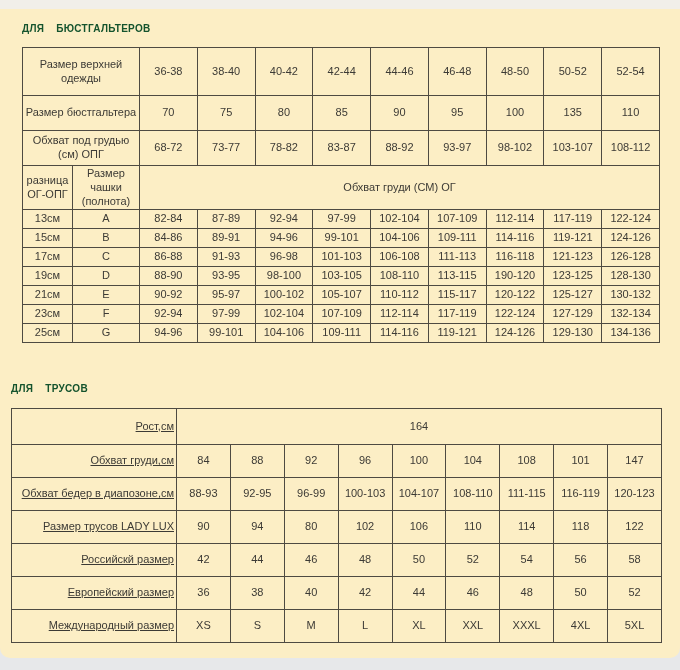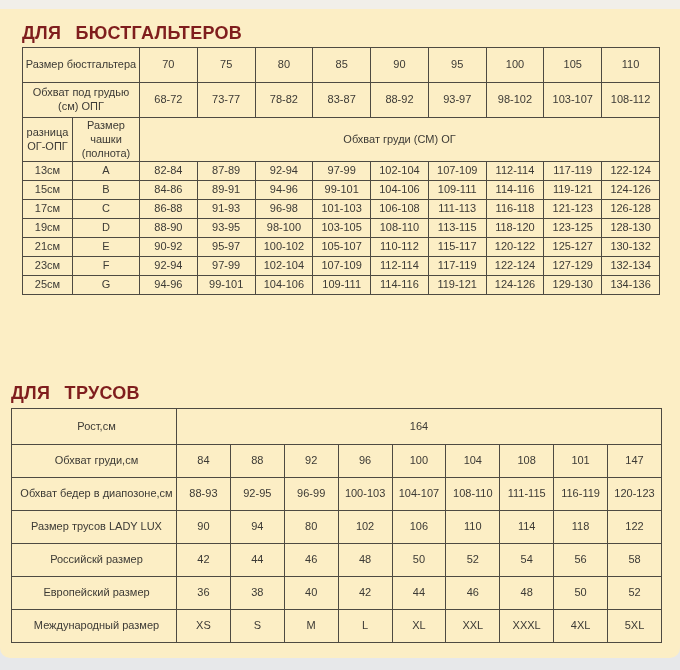--- a/index.html
+++ b/index.html
@@ -12,42 +12,42 @@
     color:#3c3a35;
   }
   .strip-top { position:absolute; top:0; left:0; width:680px; height:9px; background:#f1efe9; z-index:0; }
   .strip-bottom { position:absolute; top:655px; left:0; width:680px; height:15px; background:#e7e8ea; z-index:0; }
   .card {
     position:absolute; top:9px; left:0; width:680px; height:649px;
     background:#fceec5; border-radius:0 0 10px 10px; z-index:1;
   }
   .title {
     position:absolute;
-    font-size:18px; font-weight:bold; color:#7f1d1d;
+    font-size:10px; font-weight:bold; color:#14532d;
     word-spacing:9px; letter-spacing:0.3px;
     white-space:nowrap;
   }
   .title-bras { left:22px; top:14px; }
   .title-panties { left:11px; top:374px; }
 
   table {
     position:absolute;
     border-collapse:collapse; table-layout:fixed;
     border:1.5px solid #4e4a42;
   }
   .t1 { left:22px; top:38px; width:638px; }
   .t2 { left:11px; top:399px; width:651px; }
   td {
     border:1px solid #4e4a42;
     text-align:center; vertical-align:middle;
     font-size:11px; line-height:1.25; color:#3c3a35;
     padding:1px 2px;
     overflow:hidden;
   }
-  .t2 td.lbl { text-align:center; padding-left:7px; }
+  .t2 td.lbl { text-align:right; padding-left:7px;text-decoration:underline; }
   .r-h48 { height:48px; }
   .r-h35 { height:35px; }
   .r-h43 { height:43px; }
   .r-h19 { height:19px; }
   .r-h36 { height:36px; }
   .r-h33 { height:33px; }
 </style>
 </head>
 <body>
 
@@ -64,30 +64,42 @@
         <col>
         <col>
         <col>
         <col>
         <col>
         <col>
         <col>
         <col>
     </colgroup>
     <tbody>
+        <tr class="r-h48">
+          <td colspan="2">Размер верхней одежды</td>
+          <td>36-38</td>
+          <td>38-40</td>
+          <td>40-42</td>
+          <td>42-44</td>
+          <td>44-46</td>
+          <td>46-48</td>
+          <td>48-50</td>
+          <td>50-52</td>
+          <td>52-54</td>
+        </tr>
         <tr class="r-h35">
           <td colspan="2">Размер бюстгальтера</td>
           <td>70</td>
           <td>75</td>
           <td>80</td>
           <td>85</td>
           <td>90</td>
           <td>95</td>
           <td>100</td>
-          <td>105</td>
+          <td>135</td>
           <td>110</td>
         </tr>
         <tr class="r-h35">
           <td colspan="2">Обхват под грудью (см) ОПГ</td>
           <td>68-72</td>
           <td>73-77</td>
           <td>78-82</td>
           <td>83-87</td>
           <td>88-92</td>
           <td>93-97</td>
@@ -141,21 +153,21 @@
         </tr>
         <tr class="r-h19">
           <td>19см</td>
           <td>D</td>
           <td>88-90</td>
           <td>93-95</td>
           <td>98-100</td>
           <td>103-105</td>
           <td>108-110</td>
           <td>113-115</td>
-          <td>118-120</td>
+          <td>190-120</td>
           <td>123-125</td>
           <td>128-130</td>
         </tr>
         <tr class="r-h19">
           <td>21см</td>
           <td>E</td>
           <td>90-92</td>
           <td>95-97</td>
           <td>100-102</td>
           <td>105-107</td>

